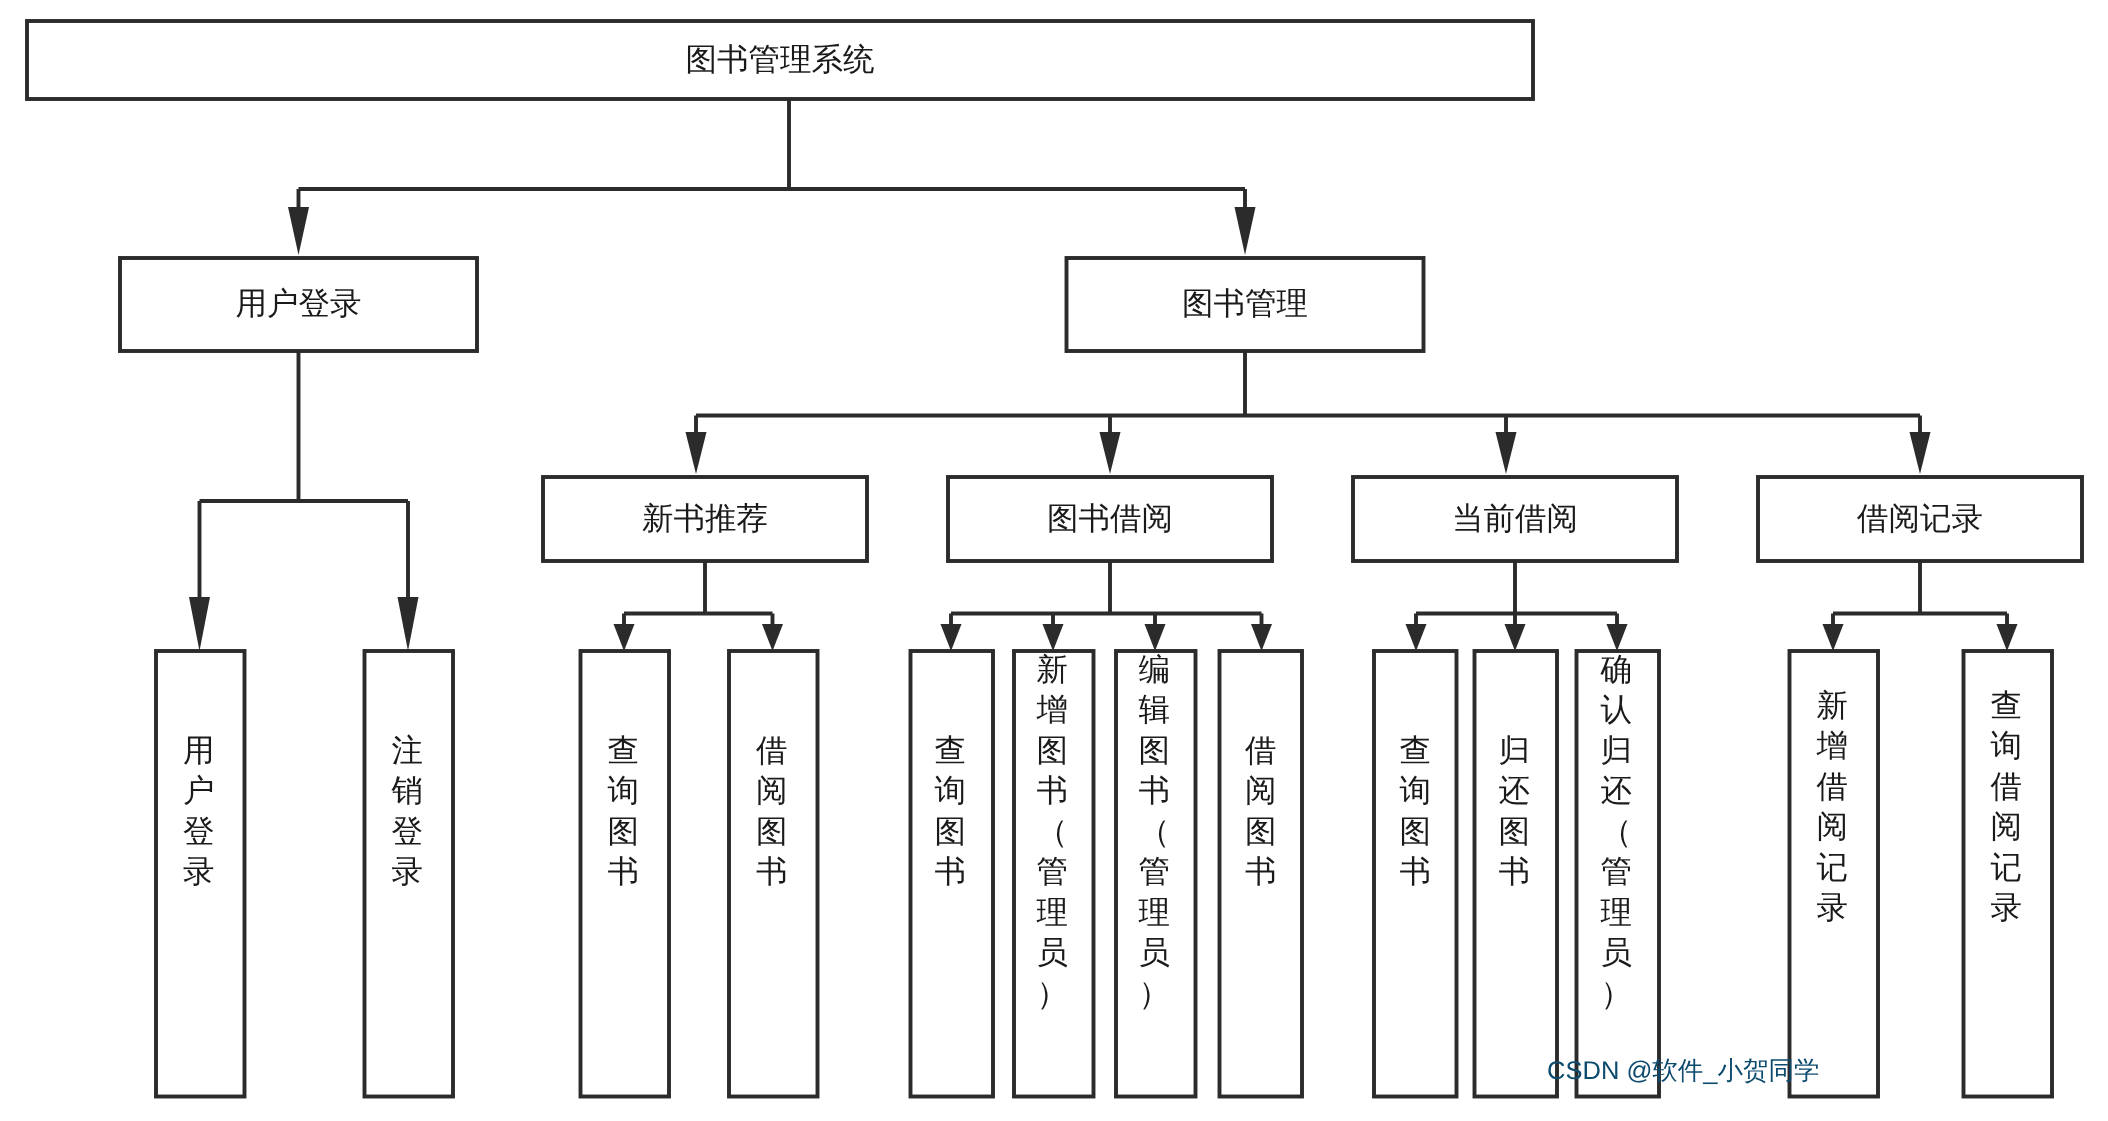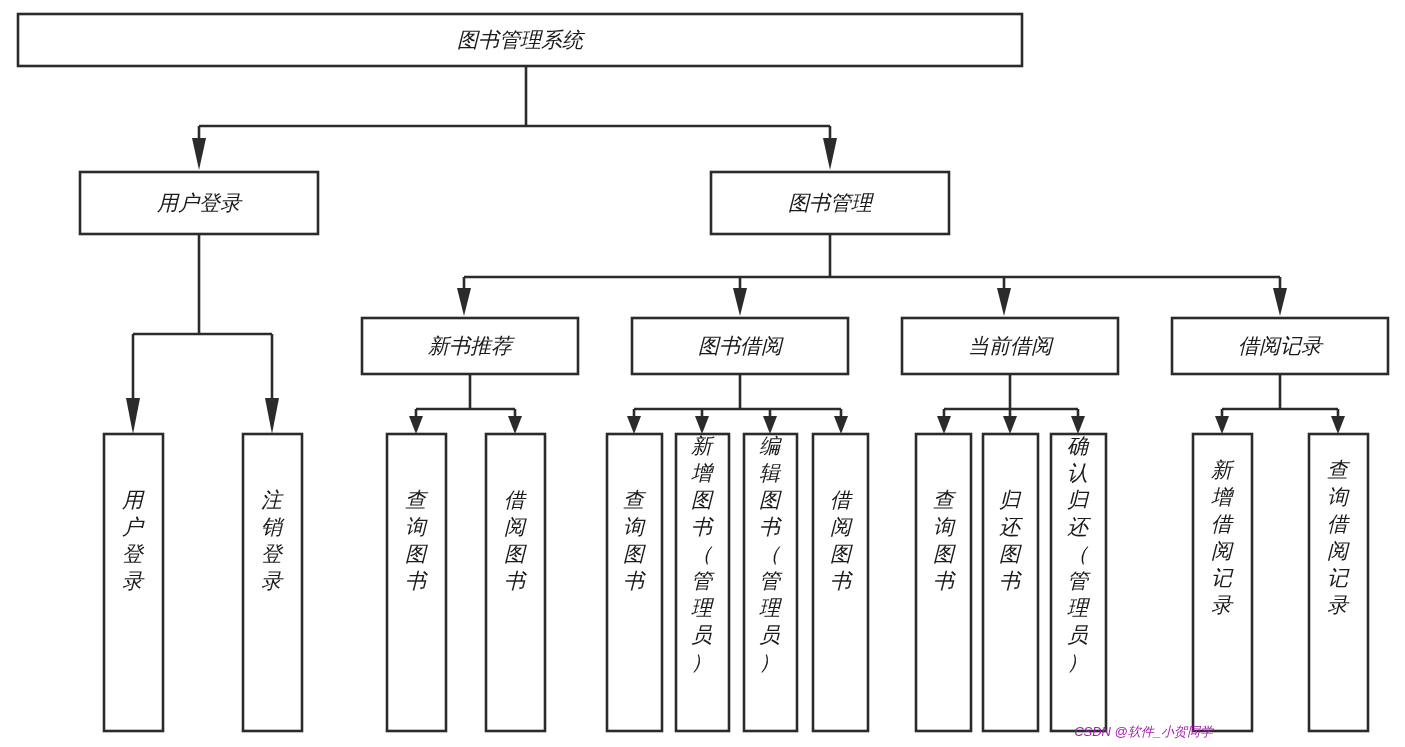--- a/index.html
+++ b/index.html
@@ -11,21 +11,20 @@
     width: 1405px;
     height: 747px;
     font-family: "Liberation Sans", "DejaVu Sans", sans-serif;
     overflow: hidden;
   }
   #diagram-root {
     position: relative;
     width: 1221px;
     height: 747px;
     background: #ffffff;
-    font-style: italic;
   }
   svg#flow {
     position: absolute;
     left: 0;
     top: 0;
     width: 1405px;
     height: 747px;
     display: block;
   }
   .node-rect {
@@ -53,24 +52,24 @@
   .node-label-vertical {
     fill: #1a1a1a;
     font-family: "Liberation Sans", "DejaVu Sans", sans-serif;
     font-size: 21px;
     text-anchor: middle;
     letter-spacing: 1px;
   }
   .watermark-text {
     position: absolute;
     right: 8px;
-    bottom: 6px;
-    font-family: "Liberation Sans", "DejaVu Sans", sans-serif;
-    font-size: 13px;
-    color: #a21caf;
+    bottom: 22px;
+    font-family: "Liberation Sans", "DejaVu Sans", sans-serif;
+    font-size: 17px;
+    color: #0c4a6e;
     white-space: nowrap;
     pointer-events: none;
     user-select: none;
   }
 </style>
 </head>
 <body>
 
 <div id="diagram-root">
 

